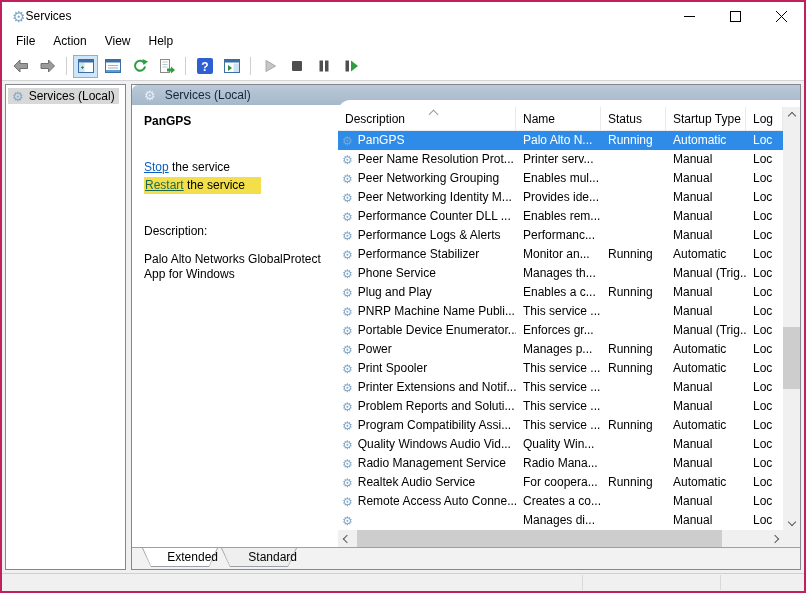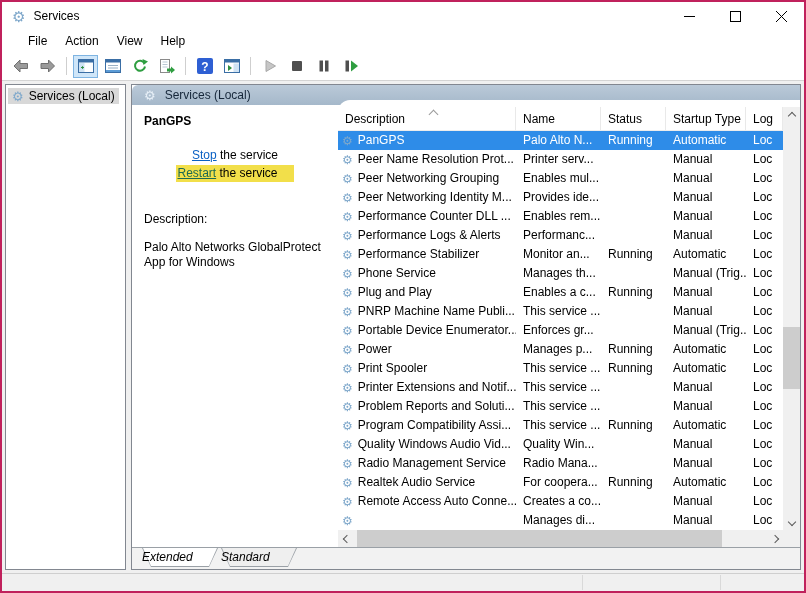--- a/index.html
+++ b/index.html
@@ -5,26 +5,26 @@
   * { margin:0; padding:0; box-sizing:border-box; }
   html,body { width:806px; height:593px; overflow:hidden; background:#fff; }
   body { font-family:"Liberation Sans", sans-serif; font-size:12px; color:#000; }
 
   .window { width:806px; height:593px; border:2px solid var(--accent,#c0215c);
             background:#fff; display:flex; flex-direction:column; }
 
   
   .titlebar { height:28px; display:flex; align-items:center; padding-left:10px; background:#fff; flex:0 0 auto; }
   .gear { color:var(--gear,#7fa8cb); font-size:15px; line-height:1; }
-  .titlebar .title-text { margin-left:8px; }
+  .titlebar .title-text { margin-left:0; }
   .win-controls { margin-left:auto; display:flex; height:100%; }
   .win-btn { width:46px; display:flex; align-items:center; justify-content:center; }
 
   
-  .menubar { height:22px; display:flex; align-items:center; padding-left:17px; flex:0 0 auto; }
+  .menubar { height:22px; display:flex; align-items:center; padding-left:5px; flex:0 0 auto; }
   .menu-item { padding:2px 9px; }
 
   
   .toolbar { height:29px; display:flex; align-items:center; padding-left:6px;
              border-bottom:1px solid #d4d4d4; gap:2px; flex:0 0 auto; }
   .tbtn { width:25px; height:23px; display:flex; align-items:center; justify-content:center; }
   .tbtn.active { background:#cfe6f9; border:1px solid #7eb4e2; }
   .tsep { width:1px; height:18px; background:#cfcfcf; margin:0 4px; }
 
   
@@ -36,21 +36,21 @@
   .middle { flex:1 1 auto; background:#fff; border:1px solid #828790; display:flex; flex-direction:column; min-width:0; }
   .band { height:20px; flex:0 0 auto; background:linear-gradient(180deg,#bac9d8,#a5b8ca);
           border-top-left-radius:6px; display:flex; align-items:center; padding-left:12px; gap:9px; color:#16273a; }
   .band .gear { color:#e7eff7; font-size:13px; }
 
   .content { flex:1 1 auto; position:relative; min-height:0; }
 
   
   .detail { position:absolute; left:0; top:0; bottom:0; width:206px; padding:9px 12px; }
   .svc-name { font-weight:bold; }
-  .links { margin-top:20px;text-align:center; }
+  .links { margin-top:32px; }
   a.link { color:var(--link,#0b61c4); text-decoration:underline; cursor:pointer; }
   .restart-line { background:var(--hl,#f2df4a); display:inline-block; padding:1px 16px 2px 1px; margin-top:3px; }
   .restart-line a.link { color:var(--rlink,#1d6a52); }
   .desc-label { margin-top:30px; }
   .desc-text { width:186px; line-height:15px; margin-top:14px; }
 
   
   .listpanel { position:absolute; left:206px; right:0; top:-5px; bottom:0;
                background:#fff; border-top-left-radius:12px; overflow:hidden; }
   .lheader { display:grid; grid-template-columns:178px 85px 65px 80px 1fr; height:24px; line-height:24px;
@@ -79,21 +79,21 @@
 
   
   .tabs { height:22px; flex:0 0 auto; background:#f2f2f2; border-top:1px solid #9aa0a6;
           display:flex; padding-left:10px; align-items:flex-start; }
   .tab { position:relative; width:76px; height:19px; margin-right:3px; cursor:default; }
   .tab .shape { position:absolute; inset:0; background:#9aa0a6;
                 clip-path:polygon(0 0,100% 0,calc(100% - 9px) 100%,9px 100%); }
   .tab .face { position:absolute; left:1px; right:1px; top:0; bottom:1px; background:#fff;
                clip-path:polygon(0 0,100% 0,calc(100% - 8px) 100%,8px 100%); }
   .tab.inactive .face { background:#efefef; }
-  .tab .lbl { position:absolute; inset:0; text-align:left; line-height:18px;font-style:italic; }
+  .tab .lbl { position:absolute; inset:0; text-align:right; line-height:18px; }
 
   
   .statusbar { height:18px; flex:0 0 auto; background:#f0f0f0; border-top:1px solid #cfcfcf; position:relative; }
   .sb-div { position:absolute; top:1px; bottom:1px; width:1px; background:#d9d9d9; }
   .sb-div.d1 { right:221px; } .sb-div.d2 { right:83px; }
 </style>
 </head>
 <body>
 
 <div class="window">

